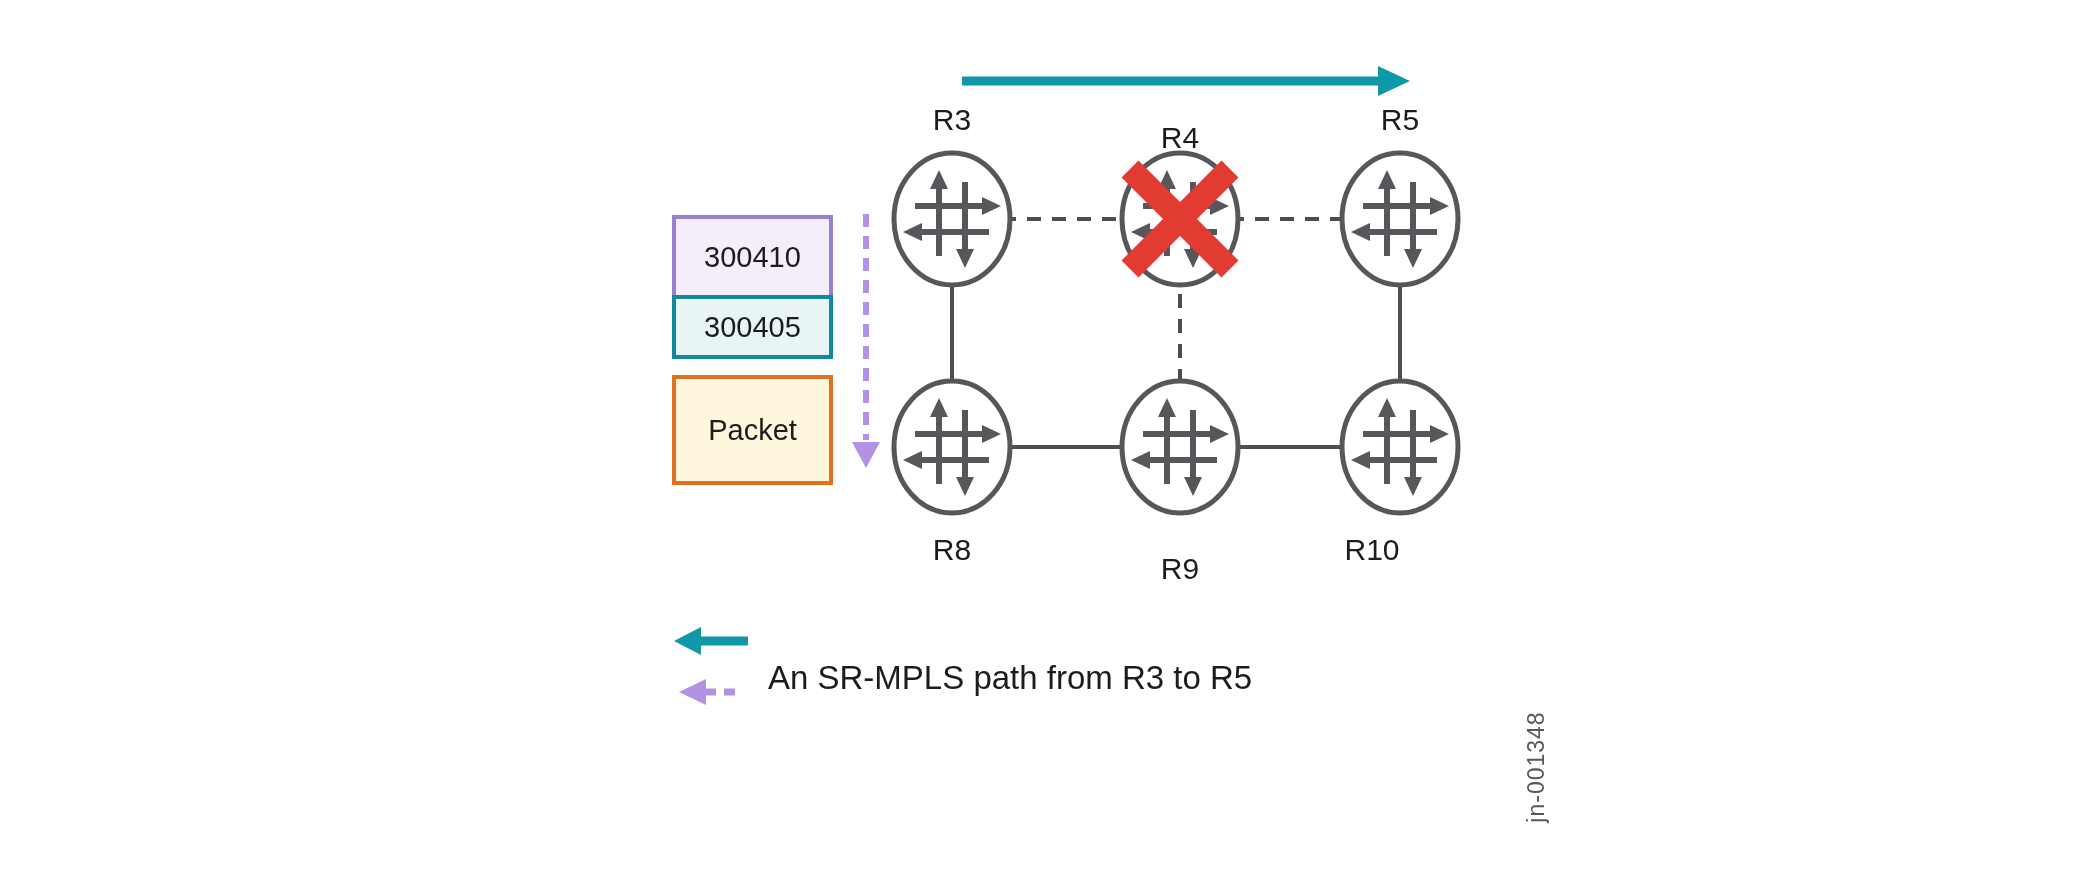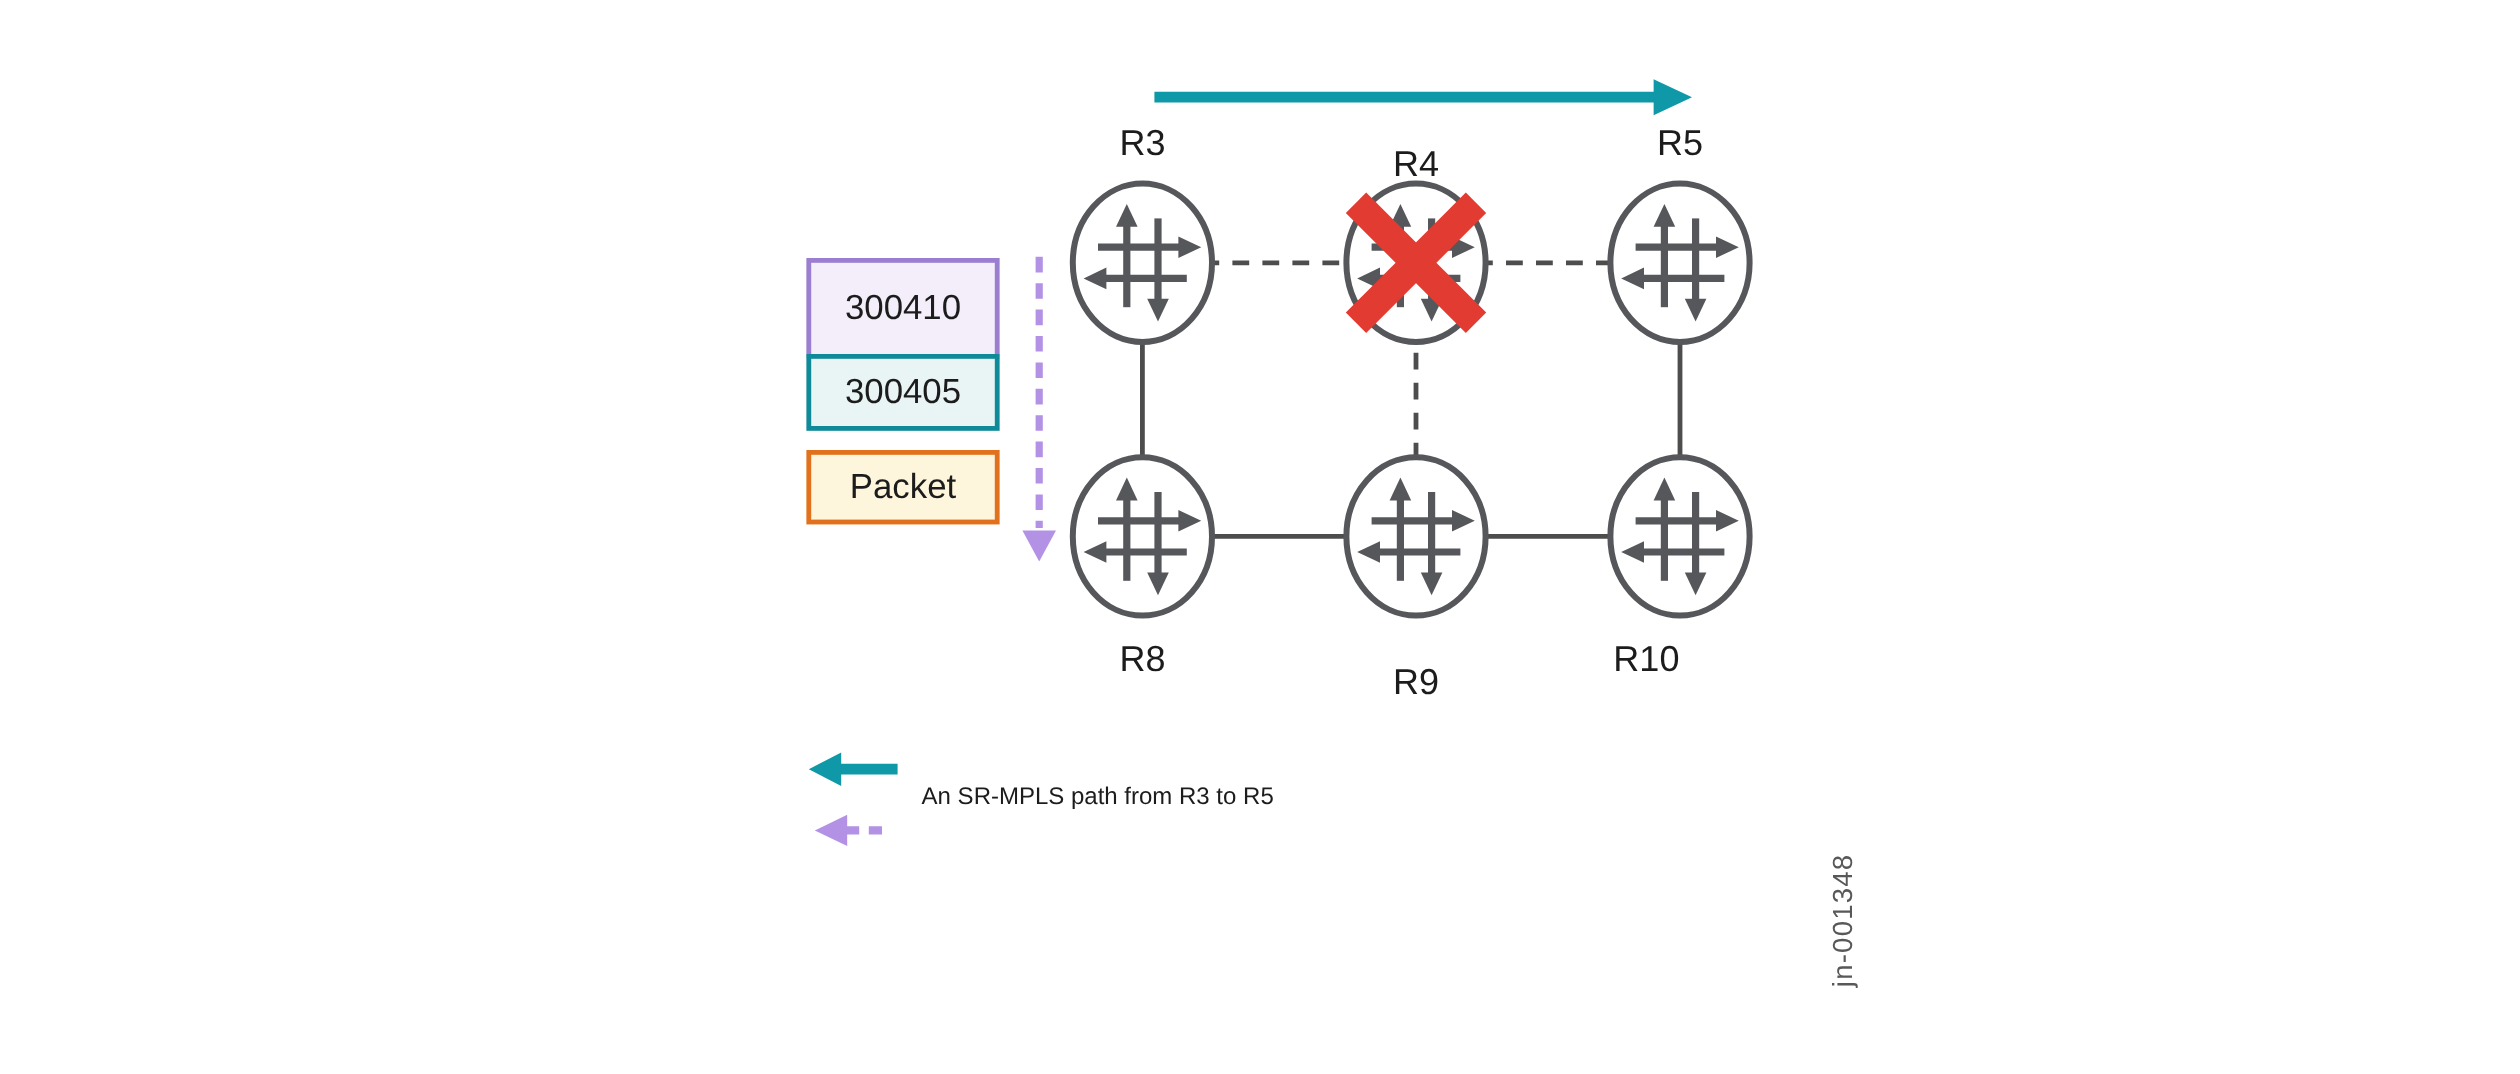--- a/index.html
+++ b/index.html
@@ -37,26 +37,26 @@
     box-sizing: border-box;
     border: 4px solid #1d4ed8;
     display: flex;
     align-items: center;
     justify-content: center;
     font-size: 29px;
     color: #1c1c1c;
   }
   .stack-box.b1 { top: 215px; height: 84px; border-color: #9b7ed0; background: #f3eefa; z-index: 1; }
   .stack-box.b2 { top: 295px; height: 64px; border-color: #0e8a99; background: #e9f5f5; z-index: 2; }
-  .stack-box.b3 { top: 375px; height: 62px; border-color: #e2711d; background: #fdf5dc; z-index: 3; }
+  .stack-box.b3 { top: 375px; height: 110px; border-color: #e2711d; background: #fdf5dc; z-index: 3; }
   .legend-line1 {
     position: absolute;
     left: 768px;
-    top: 648px;
-    font-size: 20px;
+    top: 662px;
+    font-size: 33px;
     line-height: 32px;
     white-space: nowrap;
   }
   .legend-para {
     position: absolute;
     left: 768px;
     top: 671px;
     width: 725px;
     font-size: 27px;
     line-height: 43px;

